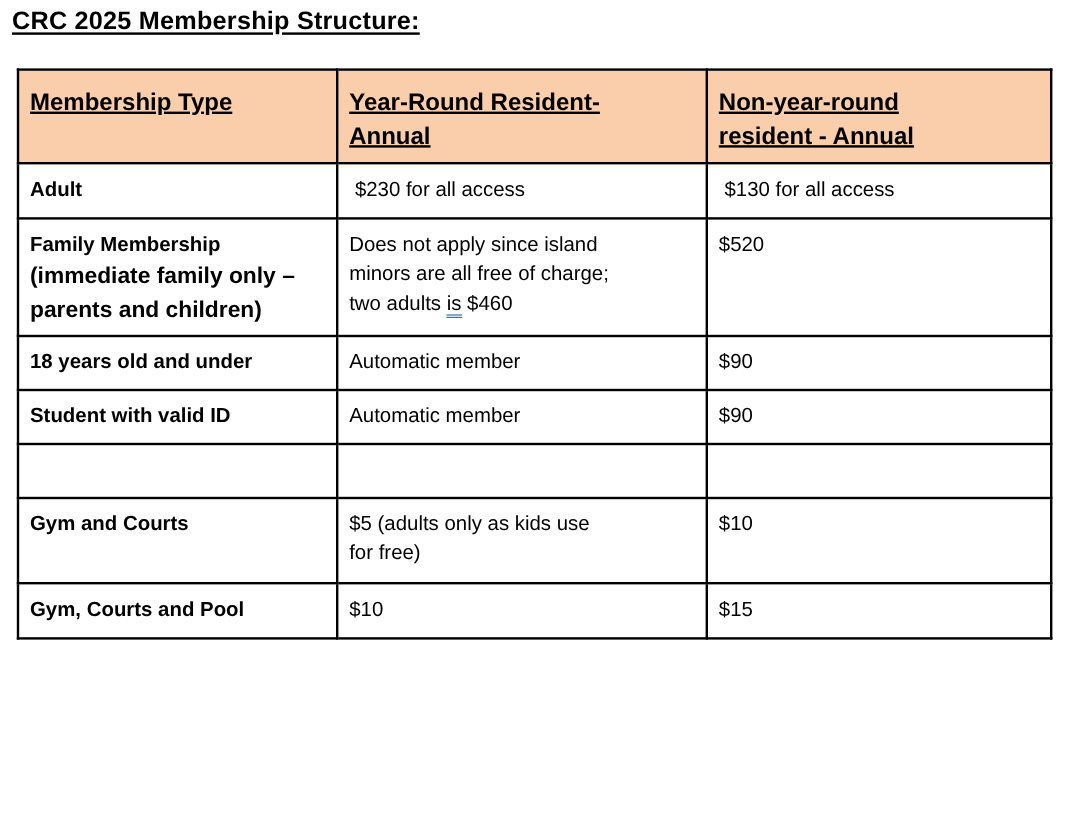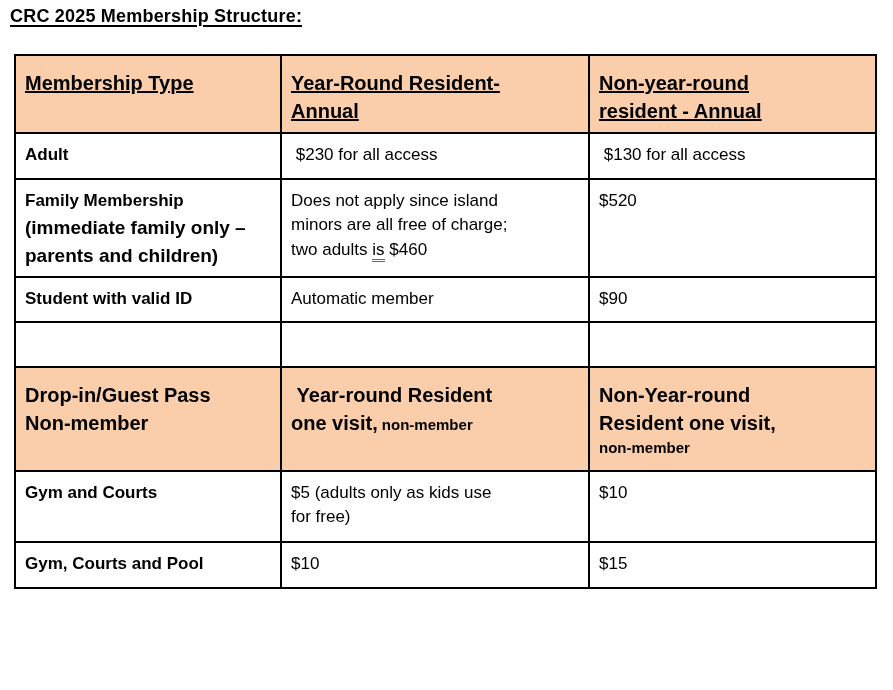--- a/index.html
+++ b/index.html
@@ -4,21 +4,21 @@
 <style>
   * { box-sizing: border-box; }
   html, body {
     margin: 0; padding: 0;
     width: 893px; height: 690px;
     background: #ffffff;
     font-family: "Liberation Sans", sans-serif;
     color: #000000;
   }
   .doc-title {
-    font-size: 18px;
+    font-size: 21px;
     font-weight: bold;
     text-decoration: underline;
     text-decoration-thickness: 2px;
     text-underline-offset: 3px;
     margin: 6px 0 0 10px;
     letter-spacing: 0.2px;
     white-space: pre-wrap;
   }
   table.membership {
     border-collapse: collapse;
@@ -104,45 +104,38 @@
 parents and children)</span>
     </td>
     <td>
       <span>Does not apply since island
 minors are all free of charge;
 two adults </span><span class="grammar-flag" style="border-bottom-color: rgb(46, 116, 181);">is</span><span> $460</span>
     </td>
     <td><span>$520</span></td>
   </tr>
 
+  <tr class="r-18">
+    <td><span class="row-label">18 years old and under</span></td>
+    <td><span>Automatic member</span></td>
+    <td><span>$90</span></td>
+  </tr>
 
   <tr class="r-student">
     <td><span class="row-label">Student with valid ID</span></td>
     <td><span>Automatic member</span></td>
     <td><span>$90</span></td>
   </tr>
 
   <tr class="r-empty">
     <td></td>
     <td></td>
     <td></td>
   </tr>
 
-  <tr class="section-header r-hdr2">
-    <td style="background: rgb(250, 205, 171);"><span>Drop-in/Guest Pass
-Non-member</span></td>
-    <td style="background: rgb(250, 205, 171);">
-      <span> Year-round Resident
-one visit,</span><span class="hdr-small-inline"> non-member</span>
-    </td>
-    <td style="background: rgb(250, 205, 171);">
-      <span>Non-Year-round
-Resident one visit,</span><span class="hdr-small-block">non-member</span>
-    </td>
-  </tr>
 
   <tr class="r-gym">
     <td><span class="row-label">Gym and Courts</span></td>
     <td><span>$5 (adults only as kids use
 for free)</span></td>
     <td><span>$10</span></td>
   </tr>
 
   <tr class="r-pool">
     <td><span class="row-label">Gym, Courts and Pool</span></td>

